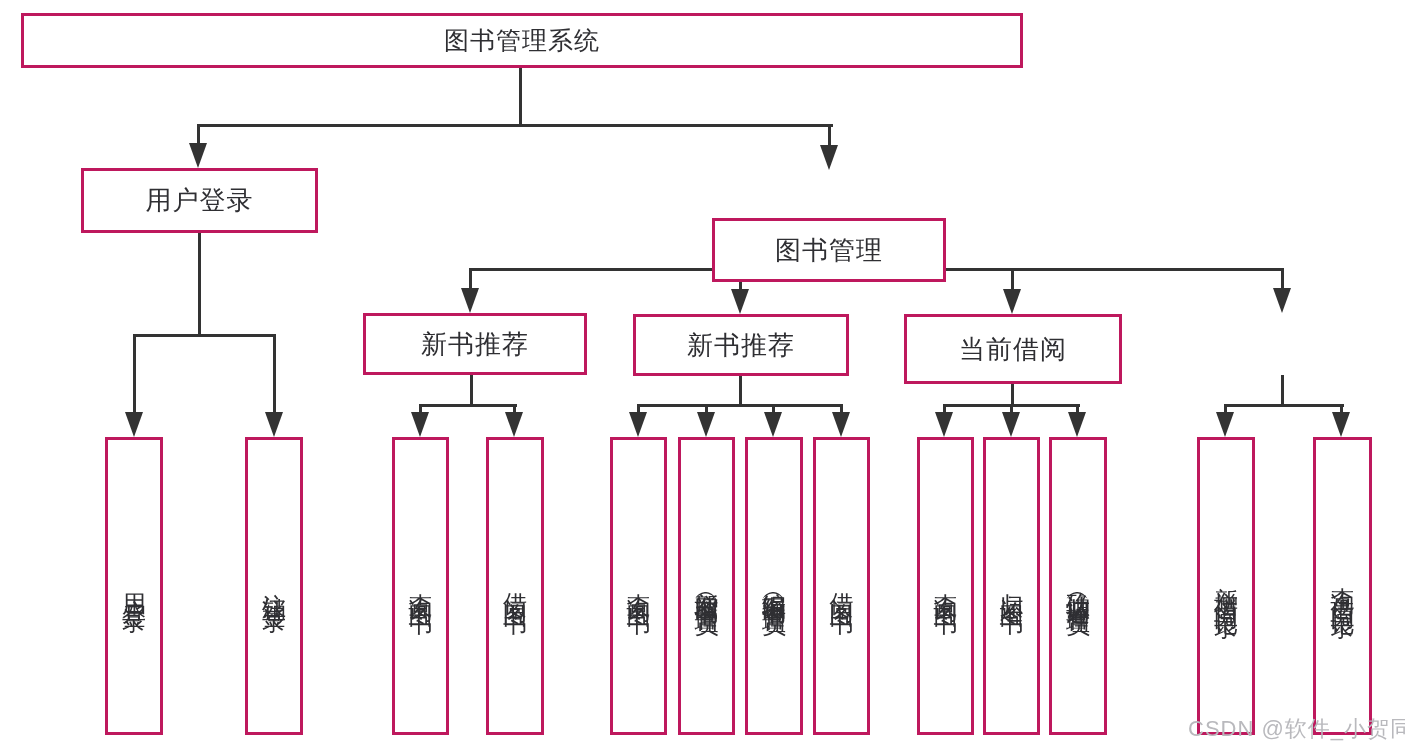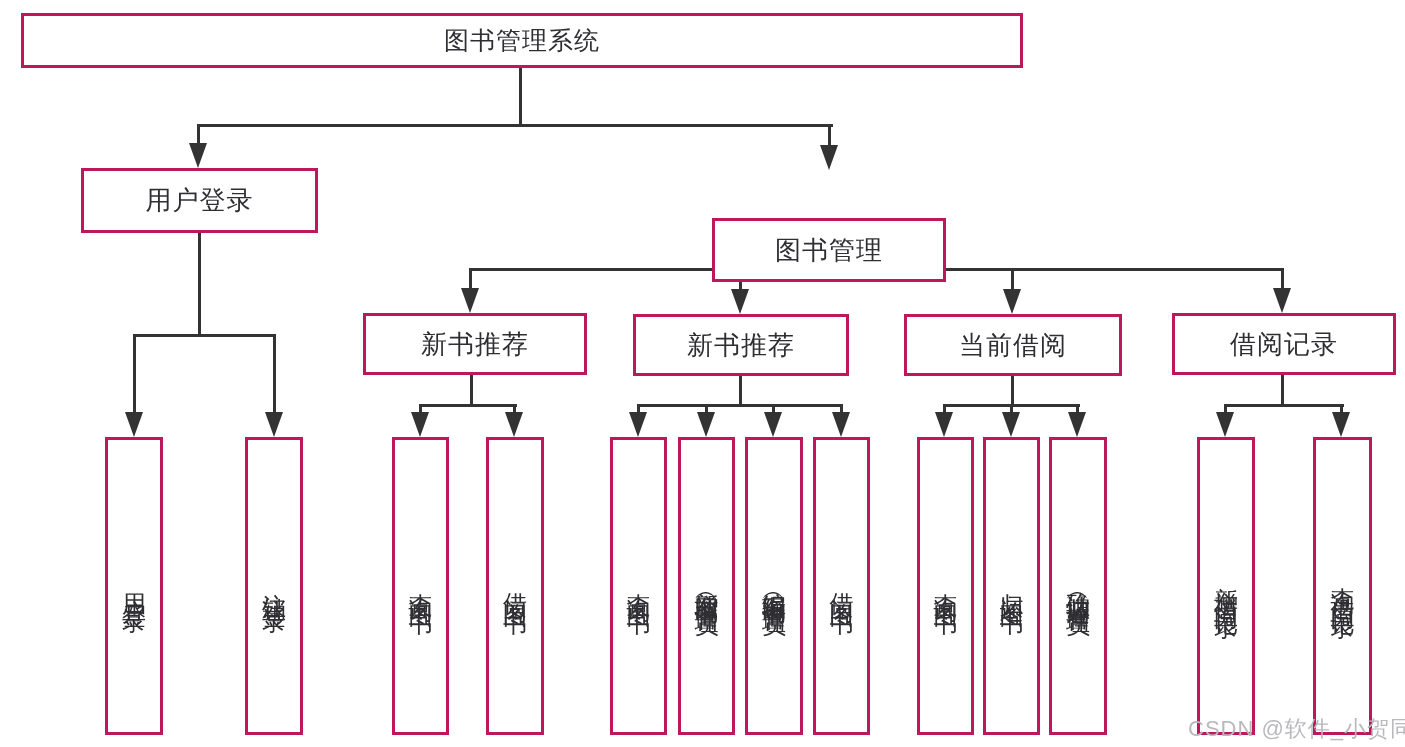--- a/index.html
+++ b/index.html
@@ -132,25 +132,22 @@
   <div class="node" style="left:712px; top:170px; width:234px; height:64px;margin-top:48px;">
     <span class="hlabel">图书管理</span>
   </div>
 
   <div class="node" style="left:363px; top:313px; width:224px; height:62px;">
     <span class="hlabel">新书推荐</span>
   </div>
   <div class="node" style="left:633px; top:314px; width:216px; height:62px;">
     <span class="hlabel">新书推荐</span>
   </div>
-  <div class="node" style="left:904px; top:314px; width:218px; height:62px;">
+  <div class="node" style="left:904px; top:314px; width:218px; height:70px;">
     <span class="hlabel">当前借阅</span>
-  </div>
-  <div class="node" style="left:1172px; top:313px; width:224px; height:62px;">
-    <span class="hlabel">借阅记录</span>
   </div>
 
   <div class="node" style="left:105px; top:437px; width:58px; height:298px;">
     <span class="vlabel">用户登录</span>
   </div>
   <div class="node" style="left:245px; top:437px; width:58px; height:298px;">
     <span class="vlabel">注销登录</span>
   </div>
 
   <div class="node" style="left:392px; top:437px; width:57px; height:298px;">

